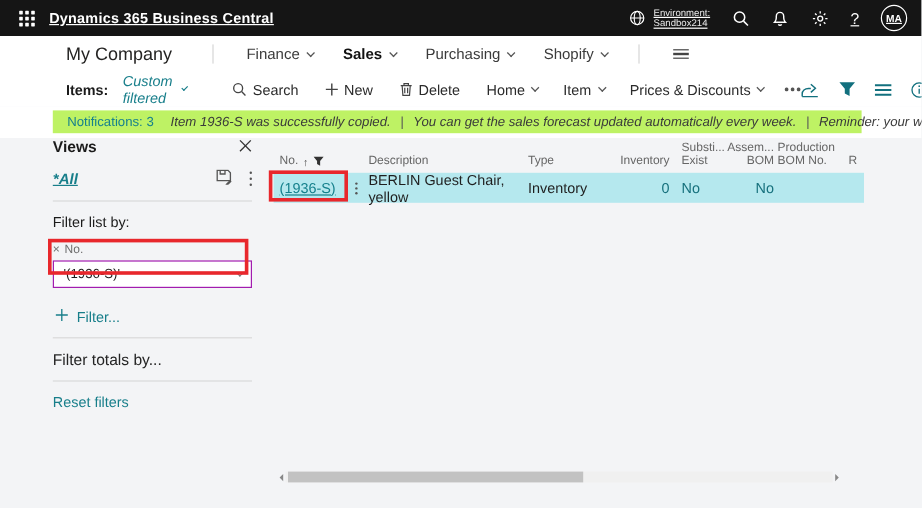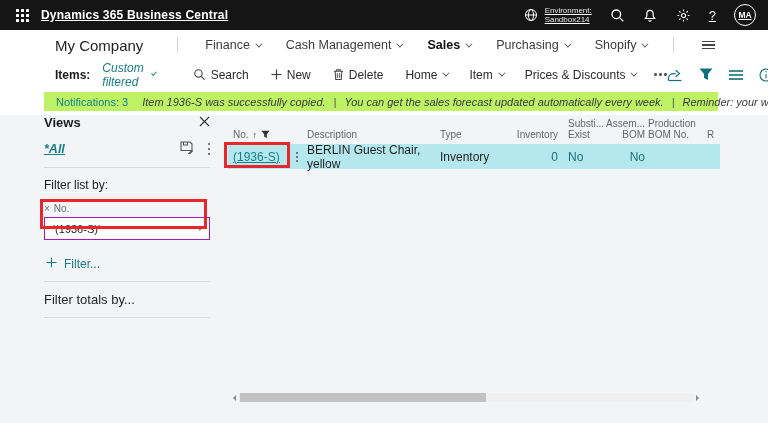--- a/index.html
+++ b/index.html
@@ -149,24 +149,20 @@
   </div>
 </div>
 
 <div class="navrow">
   <span class="company">My Company</span>
   <span class="vdiv"></span>
   <span class="navitem">
     <span>Finance</span>
       <i class="chev"></i>
   </span>
-  <span class="navitem">
-    <span>Cash Management</span>
-      <i class="chev"></i>
-  </span>
   <span class="navitem active">
     <span>Sales</span>
       <i class="chev"></i>
   </span>
   <span class="navitem">
     <span>Purchasing</span>
       <i class="chev"></i>
   </span>
   <span class="navitem">
     <span>Shopify</span>
@@ -307,20 +303,21 @@
   <div class="addfilter">
     <svg width="11" height="11" viewBox="0 0 11 11" stroke="#177e8a" stroke-width="1.1">
         <line x1="5.5" y1="0.5" x2="5.5" y2="10.5"></line>
         <line x1="0.5" y1="5.5" x2="10.5" y2="5.5"></line>
       </svg>
     <span>Filter...</span>
   </div>
   <div class="hline"></div>
   <div class="ftotals">Filter totals by...</div>
   <div class="hline"></div>
+  <div class="resetf">Reset filters</div>
 </div>
 
 <div class="tablewrap">
   <div class="thead">
     <span class="c-no">
       <span>No.</span>
       <span class="sort-arrow">↑</span>
       <svg width="9" height="9" viewBox="0 0 14 13" fill="#333">
           <path d="M0.5 0.5h13L9 6v6l-4-2V6z"></path>
         </svg>

